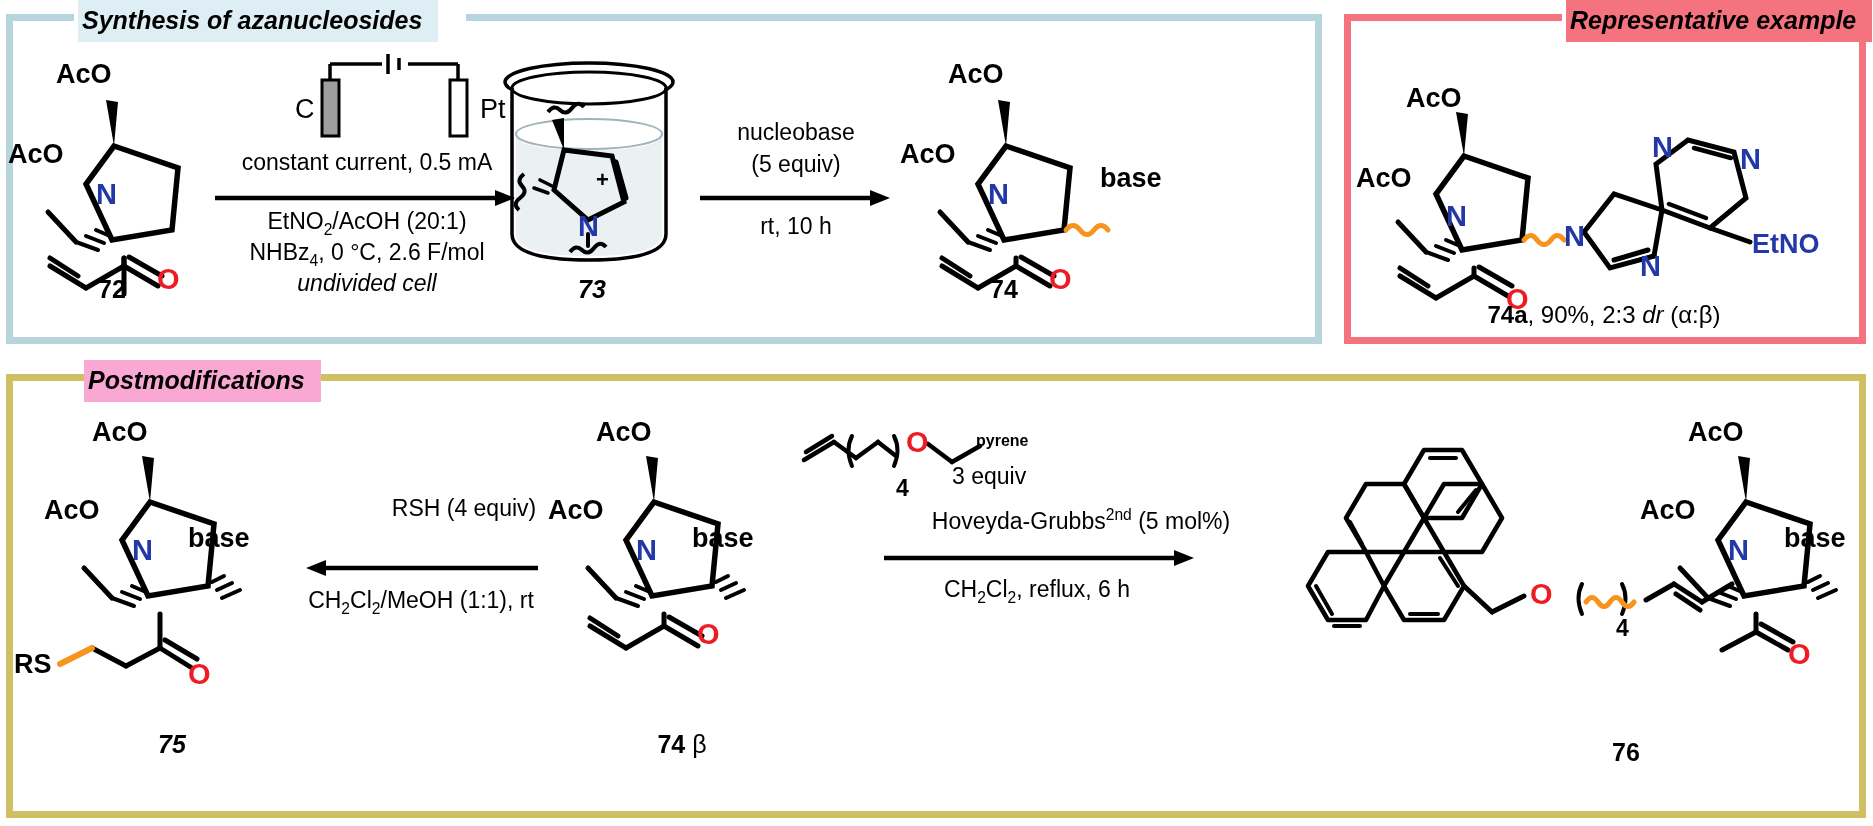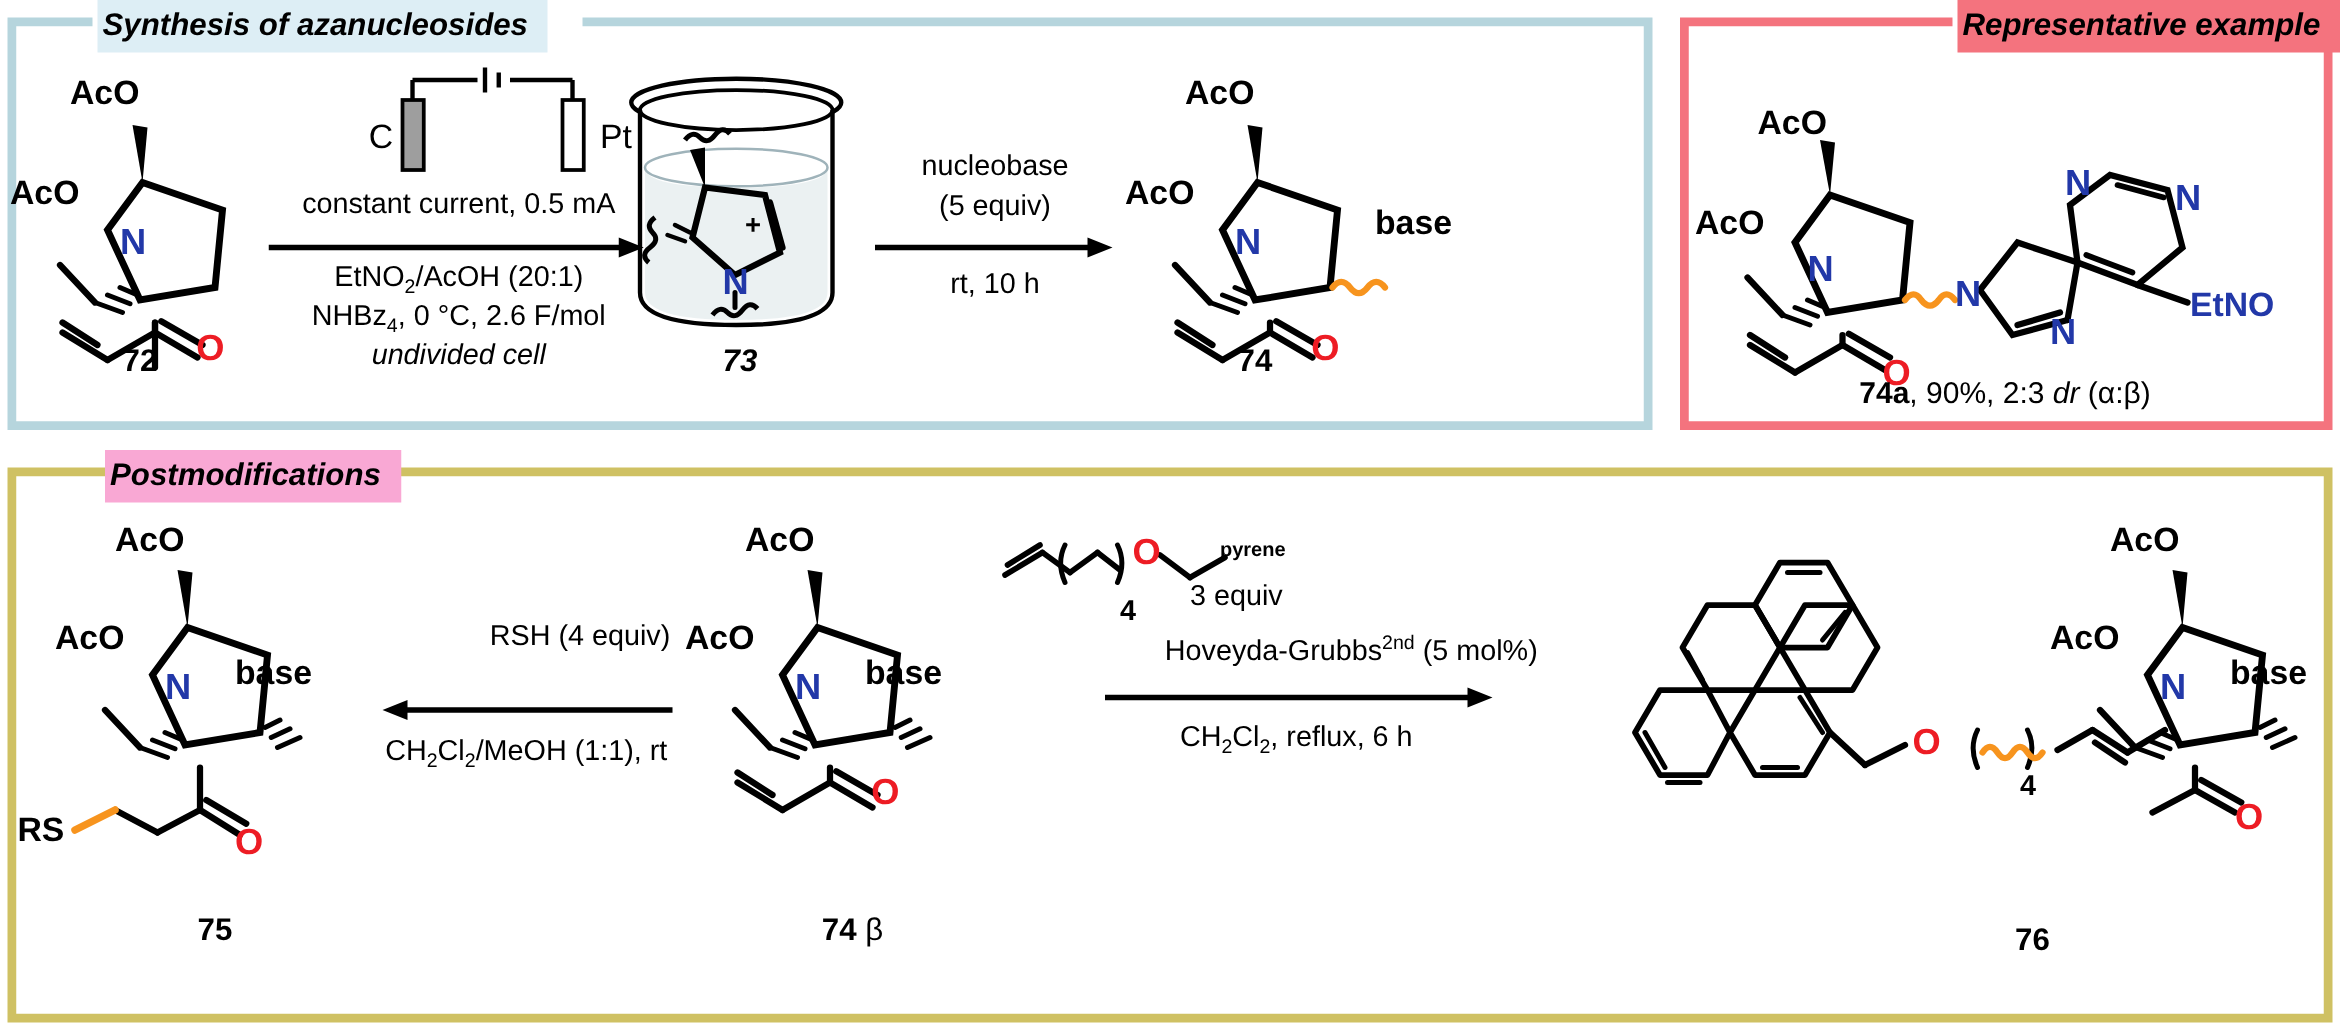--- a/index.html
+++ b/index.html
@@ -281,21 +281,21 @@
 
   <line x1="28" y1="212" x2="-4" y2="228" stroke="#f7941e" stroke-width="6" stroke-linecap="round"></line>
 </svg>
 </div>
 <div class="txt bold" style="left:92px;top:418px;font-size:27px;"><span>AcO</span></div>
 <div class="txt bold" style="left:44px;top:496px;font-size:27px;"><span>AcO</span></div>
 <div class="txt bold" style="left:132px;top:536px;font-size:29px;color:#2238a8;"><span>N</span></div>
 <div class="txt bold" style="left:188px;top:524px;font-size:27px;">base</div>
 <div class="txt bold" style="left:188px;top:660px;font-size:29px;color:#ed1c24;"><span>O</span></div>
 <div class="txt bold" style="left:14px;top:650px;font-size:27px;">RS</div>
-<div class="lbl" style="left:172px;top:730px;">75</div>
+<div class="lbl" style="left:172px;top:730px;font-style:italic;">75</div>
 
 <div class="txt ctr" style="left:421px;top:494px;margin-left:43px;">RSH (4 equiv)</div>
 <div class="mol" style="left:306px;top:560px;">
 <svg width="232" height="16" viewBox="0 0 232 16">
   <line x1="14" y1="8" x2="232" y2="8" stroke="#000" stroke-width="4.5"></line>
   <polygon points="0,8 20,0 20,16" fill="#000"></polygon>
 </svg>
 </div>
 <div class="txt ctr" style="left:421px;top:586px;"><span>CH</span><sub>2</sub><span>Cl</span><sub>2</sub><span>/MeOH (1:1), rt</span></div>
 

